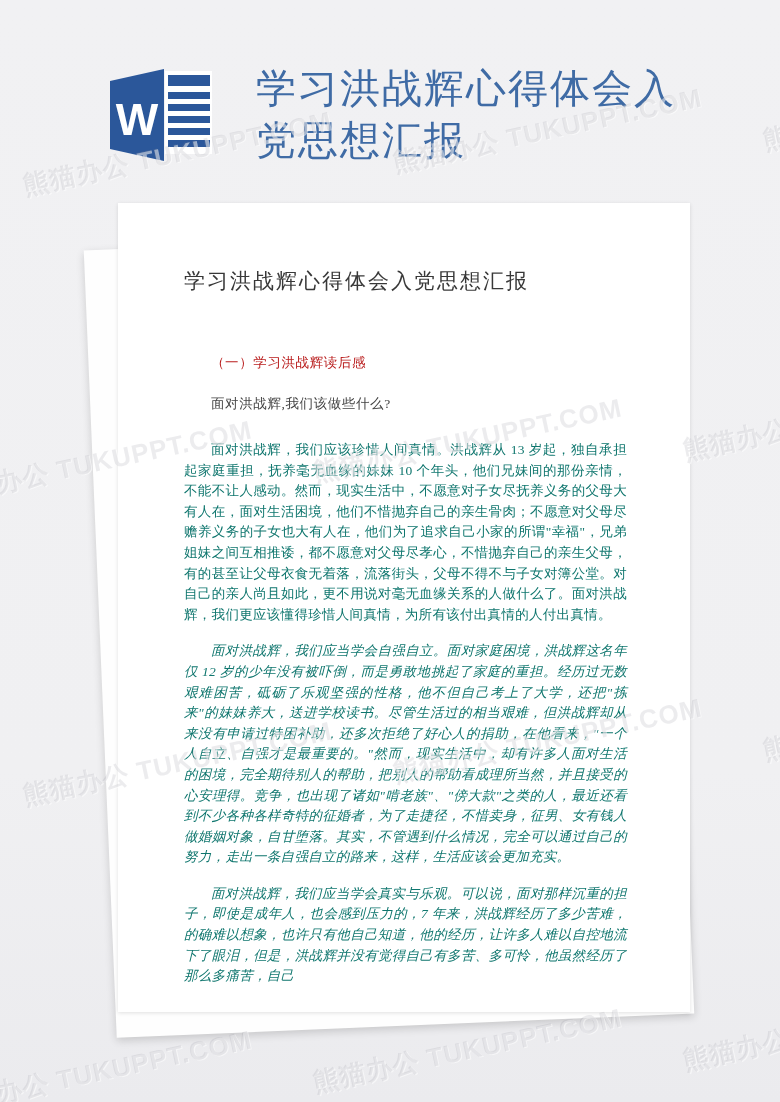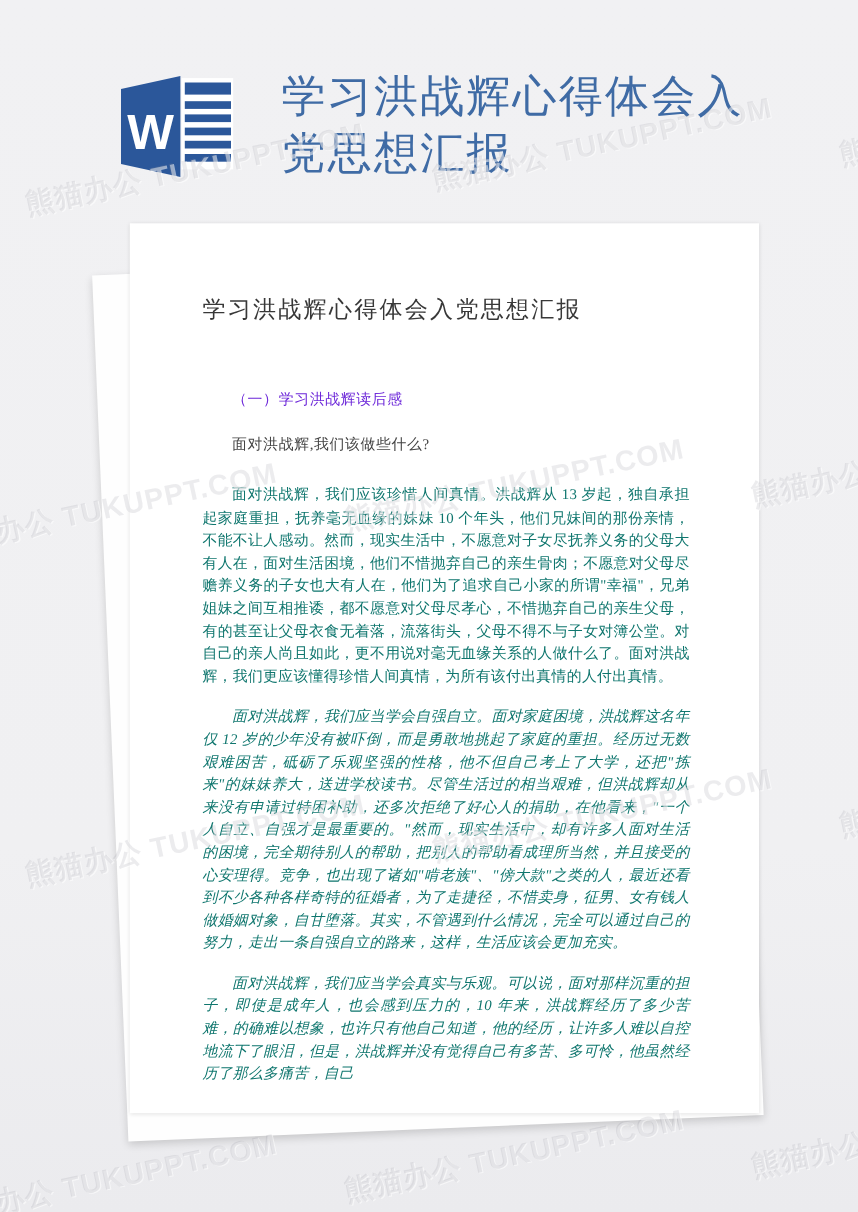--- a/index.html
+++ b/index.html
@@ -34,21 +34,21 @@
     padding: 64px 63px 0 66px;
     font-family: "Liberation Serif", serif;
     color: #3e3e3e;
   }
   .doc-title {
     font-size: 21px; line-height: 28px; letter-spacing: 2px;
     color: #383838; font-weight: 400;
   }
   .doc-sec {
     margin-top: 58px; font-size: 13.5px; line-height: 20px;
-    color: #6d28d9; text-indent: 2em; letter-spacing: 0.6px;
+    color: #b91c1c; text-indent: 2em; letter-spacing: 0.6px;
   }
   .doc-question {
     margin-top: 21px; font-size: 13.5px; line-height: 20px;
     color: #444444; text-indent: 2em; letter-spacing: 0.6px;
   }
   .doc-paras { margin-top: 26px; }
   .doc-para {
     margin: 0; font-size: 13.5px; line-height: 20.6px;
     text-align: justify; text-indent: 2em; letter-spacing: 0.3px;
     color: #0f766e;
@@ -91,21 +91,21 @@
   <div class="page-back"></div>
 
   <div class="page-main">
     <div class="doc">
       <div class="doc-title">学习洪战辉心得体会入党思想汇报</div>
       <div class="doc-sec">（一）学习洪战辉读后感</div>
       <div class="doc-question">面对洪战辉,我们该做些什么?</div>
       <div class="doc-paras">
           <p class="doc-para">面对洪战辉，我们应该珍惜人间真情。洪战辉从 13 岁起，独自承担起家庭重担，抚养毫无血缘的妹妹 10 个年头，他们兄妹间的那份亲情，不能不让人感动。然而，现实生活中，不愿意对子女尽抚养义务的父母大有人在，面对生活困境，他们不惜抛弃自己的亲生骨肉；不愿意对父母尽赡养义务的子女也大有人在，他们为了追求自己小家的所谓"幸福"，兄弟姐妹之间互相推诿，都不愿意对父母尽孝心，不惜抛弃自己的亲生父母，有的甚至让父母衣食无着落，流落街头，父母不得不与子女对簿公堂。对自己的亲人尚且如此，更不用说对毫无血缘关系的人做什么了。面对洪战辉，我们更应该懂得珍惜人间真情，为所有该付出真情的人付出真情。</p>
           <p class="doc-para">面对洪战辉，我们应当学会自强自立。面对家庭困境，洪战辉这名年仅 12 岁的少年没有被吓倒，而是勇敢地挑起了家庭的重担。经历过无数艰难困苦，砥砺了乐观坚强的性格，他不但自己考上了大学，还把"拣来"的妹妹养大，送进学校读书。尽管生活过的相当艰难，但洪战辉却从来没有申请过特困补助，还多次拒绝了好心人的捐助，在他看来，"一个人自立、自强才是最重要的。"然而，现实生活中，却有许多人面对生活的困境，完全期待别人的帮助，把别人的帮助看成理所当然，并且接受的心安理得。竞争，也出现了诸如"啃老族"、"傍大款"之类的人，最近还看到不少各种各样奇特的征婚者，为了走捷径，不惜卖身，征男、女有钱人做婚姻对象，自甘堕落。其实，不管遇到什么情况，完全可以通过自己的努力，走出一条自强自立的路来，这样，生活应该会更加充实。</p>
-          <p class="doc-para">面对洪战辉，我们应当学会真实与乐观。可以说，面对那样沉重的担子，即使是成年人，也会感到压力的，10 年来，洪战辉经历了多少苦难，的确难以想象，也许只有他自己知道，他的经历，让许多人难以自控地流下了眼泪，但是，洪战辉并没有觉得自己有多苦、多可怜，他虽然经历了那么多痛苦，自己</p>
+          <p class="doc-para">面对洪战辉，我们应当学会真实与乐观。可以说，面对那样沉重的担子，即使是成年人，也会感到压力的，7 年来，洪战辉经历了多少苦难，的确难以想象，也许只有他自己知道，他的经历，让许多人难以自控地流下了眼泪，但是，洪战辉并没有觉得自己有多苦、多可怜，他虽然经历了那么多痛苦，自己</p>
         </div>
     </div>
   </div>
 
   <div class="watermarks">
       <span class="wm" style="left: 20px; top: 136px;">熊猫办公 TUKUPPT.COM</span>
       <span class="wm" style="left: 390px; top: 113px;">熊猫办公 TUKUPPT.COM</span>
       <span class="wm" style="left: 760px; top: 91px;">熊猫办公 TUKUPPT.COM</span>
       <span class="wm" style="left: -60px; top: 445px;">熊猫办公 TUKUPPT.COM</span>
       <span class="wm" style="left: 310px; top: 423px;">熊猫办公 TUKUPPT.COM</span>

